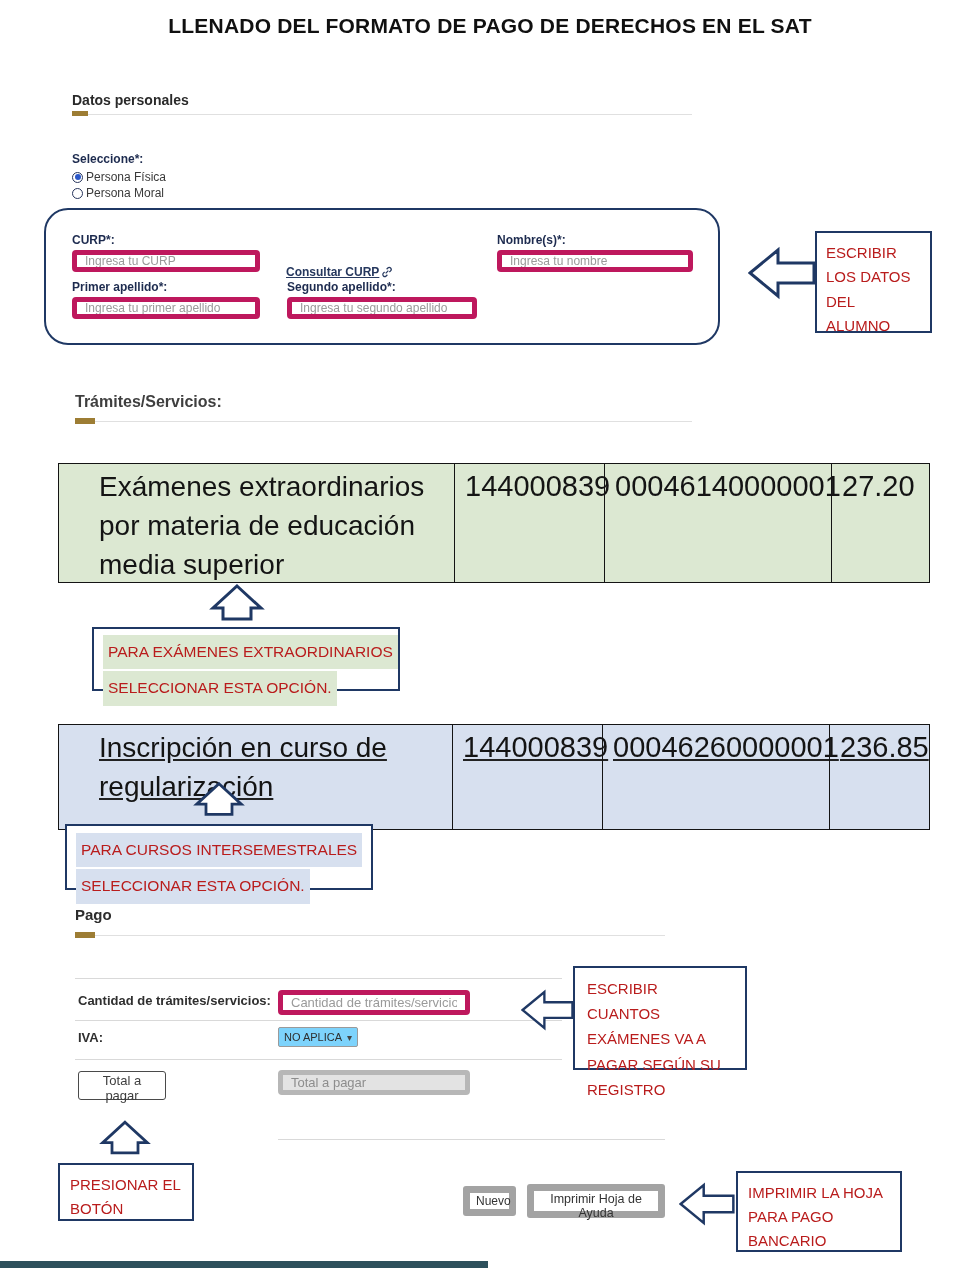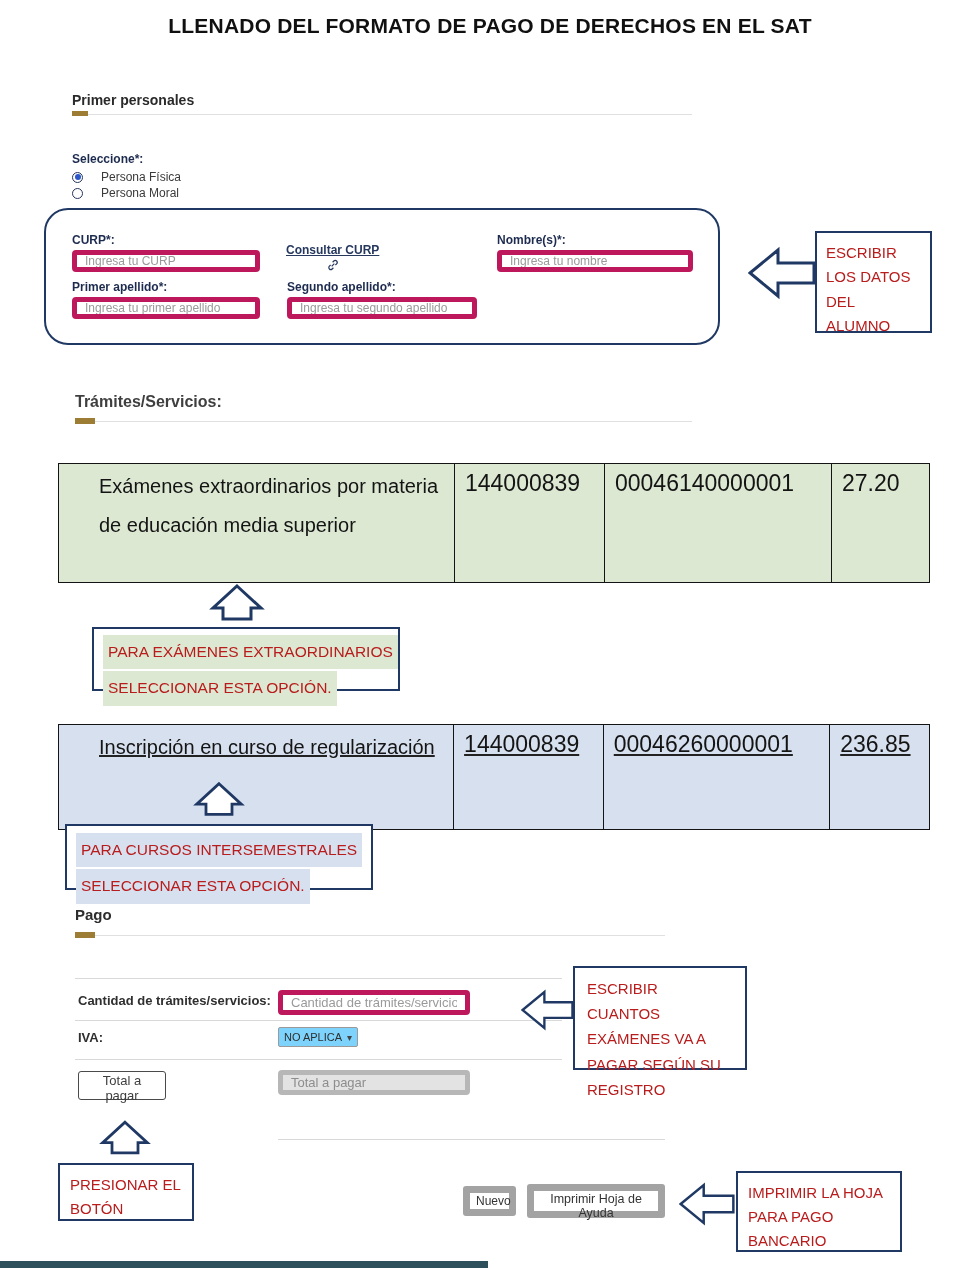--- a/index.html
+++ b/index.html
@@ -14,40 +14,40 @@
   .dash{position:absolute;background:#9d7d34;}
 
   .lbl{position:absolute;font-size:12px;font-weight:bold;color:#1d2b4f;}
   .inp{position:absolute;box-sizing:border-box;border:5px solid #be185d;border-radius:4px;
        background:#fff;font-size:12px;color:#333;padding:0 8px;
        font-family:"Liberation Sans",sans-serif;}
   .inp::placeholder{color:#9a9a9a;opacity:1;}
   .inp:disabled{background:#e3e3e3;border-color:#b7b7b7;}
   .inp:disabled::placeholder{color:#8d8d8d;}
 
-  .radio-row{position:absolute;display:flex;align-items:center;gap:18px;font-size:12px;color:#3a3a3a;}
+  .radio-row{position:absolute;display:flex;align-items:center;gap:3px;font-size:12px;color:#3a3a3a;}
   .radio{width:11px;height:11px;border:1.5px solid #27355c;border-radius:50%;box-sizing:border-box;
          display:flex;align-items:center;justify-content:center;background:#fff;}
   .radio.sel::after{content:'';width:6px;height:6px;border-radius:50%;background:#2b57c9;}
 
   .round-box{position:absolute;border:2.5px solid #1f3864;border-radius:24px;background:transparent;}
 
   .link{position:absolute;font-size:12px;color:#26385e;font-weight:bold;text-decoration:underline;
         display:flex;align-items:center;gap:2px;cursor:pointer;}
 
   .callout{position:absolute;box-sizing:border-box;border:2.5px solid #1f3864;background:#fff;
            color:#b91c1c;line-height:1.62;margin-top:8px;}
   .arrow{position:absolute;}
   .arrow polygon{fill:#fff;stroke:#1f3864;stroke-width:3;stroke-linejoin:miter;}
 
   .trow{position:absolute;left:58px;width:872px;display:flex;box-sizing:border-box;
         border:1px solid #141414;}
   .tcell{box-sizing:border-box;border-left:1px solid #141414;padding:6px 10px 0;
-         font-size:23px;color:#141414;}
-  .tcell.desc{border-left:none;font-size:20px;line-height:39px;padding-top:3px;padding-left:40px;}
+         font-size:29px;color:#141414;}
+  .tcell.desc{border-left:none;font-size:28px;line-height:39px;padding-top:3px;padding-left:40px;}
   .row-green{background:#dce8d2;}
   .row-blue{background:#d7e0ef;}
 
   .hl{display:inline-block;padding:6px 5px;margin:1px 0;}
   .hl-green{background:#dce8d2;}
   .hl-blue{background:#d7e0ef;}
 
   .pago-lbl{position:absolute;font-size:13px;font-weight:bold;color:#2f2f2f;}
   .btn{position:absolute;box-sizing:border-box;background:#fff;border:7px solid #a3a3a3;
        border-radius:3px;font-family:"Liberation Sans",sans-serif;font-size:12px;color:#333;
@@ -60,39 +60,39 @@
 
   .footer-bar{position:absolute;left:0;top:1261px;width:488px;height:7px;background:#2d505c;}
 </style>
 </head>
 <body>
 
 <div class="page">
 
   <div class="title">LLENADO DEL FORMATO DE PAGO DE DERECHOS EN EL SAT</div>
 
-  <div class="sec-head" style="left:72px;top:92px;font-size:14px;">Primer personales</div>
+  <div class="sec-head" style="left:72px;top:92px;font-size:14px;">Datos personales</div>
   <div class="rule" style="left:72px;top:114px;width:620px;"></div>
   <div class="dash" style="left:72px;top:111px;width:16px;height:5px;"></div>
 
   <div class="lbl" style="left:72px;top:152px;color:#1d2b4f;">Seleccione*:</div>
   <div class="radio-row" style="left:72px;top:170px;">
     <span class="radio sel"></span>
     <span>Persona Física</span>
   </div>
   <div class="radio-row" style="left:72px;top:186px;">
     <span class="radio"></span>
     <span>Persona Moral</span>
   </div>
 
   <div class="round-box" style="left:44px;top:208px;width:672px;height:133px;"></div>
 
   <div class="lbl" style="left:72px;top:233px;">CURP*:</div>
   <input class="inp" style="left: 72px; top: 250px; width: 188px; height: 22px;" placeholder="Ingresa tu CURP">
-  <div class="link" style="left:286px;top:243px;flex-direction:column;">
+  <div class="link" style="left:286px;top:265px;">
     <span>Consultar CURP</span>
     <svg width="12" height="12" viewBox="0 0 16 16">
       <path d="M6.2 9.8l3.6-3.6" stroke="#26385e" stroke-width="1.6" fill="none"></path>
       <path d="M7.5 4.3l1.6-1.6a2.6 2.6 0 013.7 3.7l-1.6 1.6" stroke="#26385e" stroke-width="1.6" fill="none"></path>
       <path d="M8.5 11.7l-1.6 1.6a2.6 2.6 0 01-3.7-3.7l1.6-1.6" stroke="#26385e" stroke-width="1.6" fill="none"></path>
     </svg>
   </div>
   <div class="lbl" style="left:497px;top:233px;">Nombre(s)*:</div>
   <input class="inp" style="left: 497px; top: 250px; width: 196px; height: 22px;" placeholder="Ingresa tu nombre">
 

